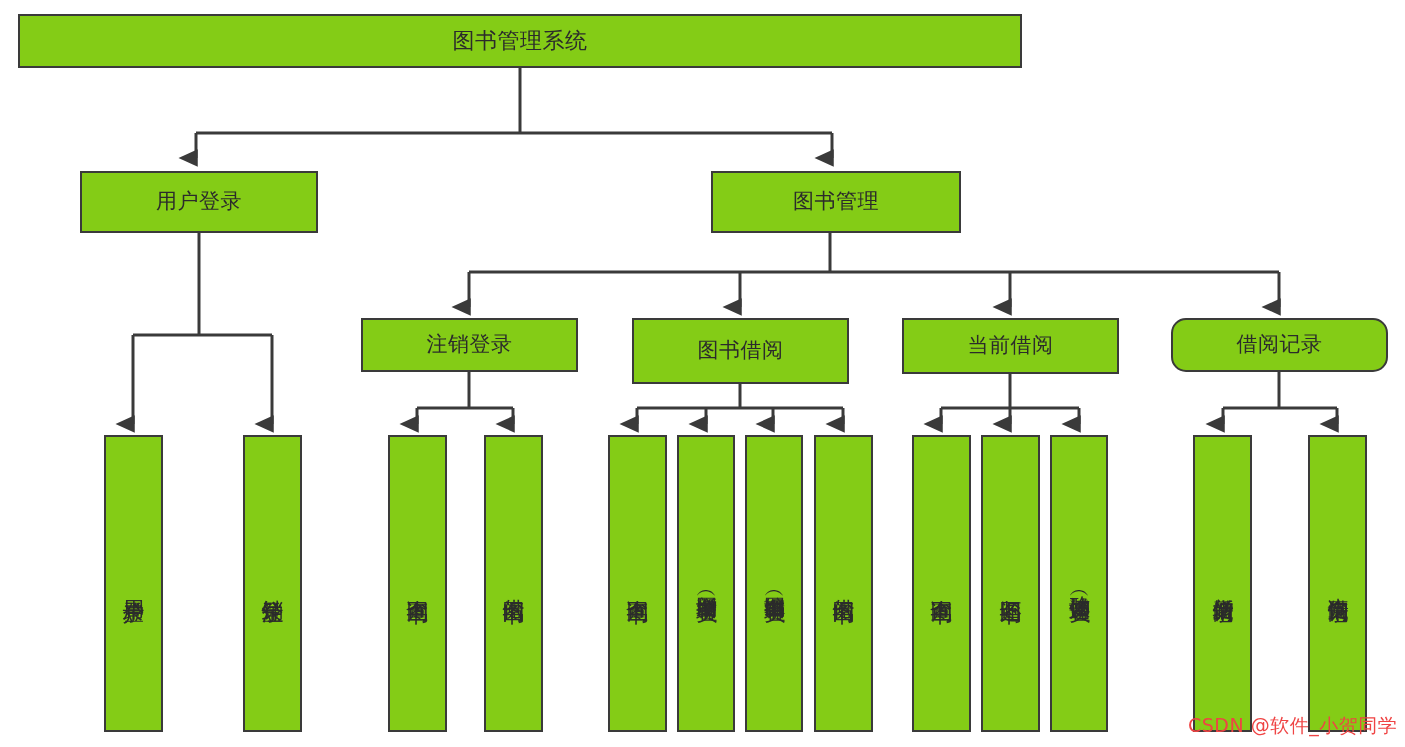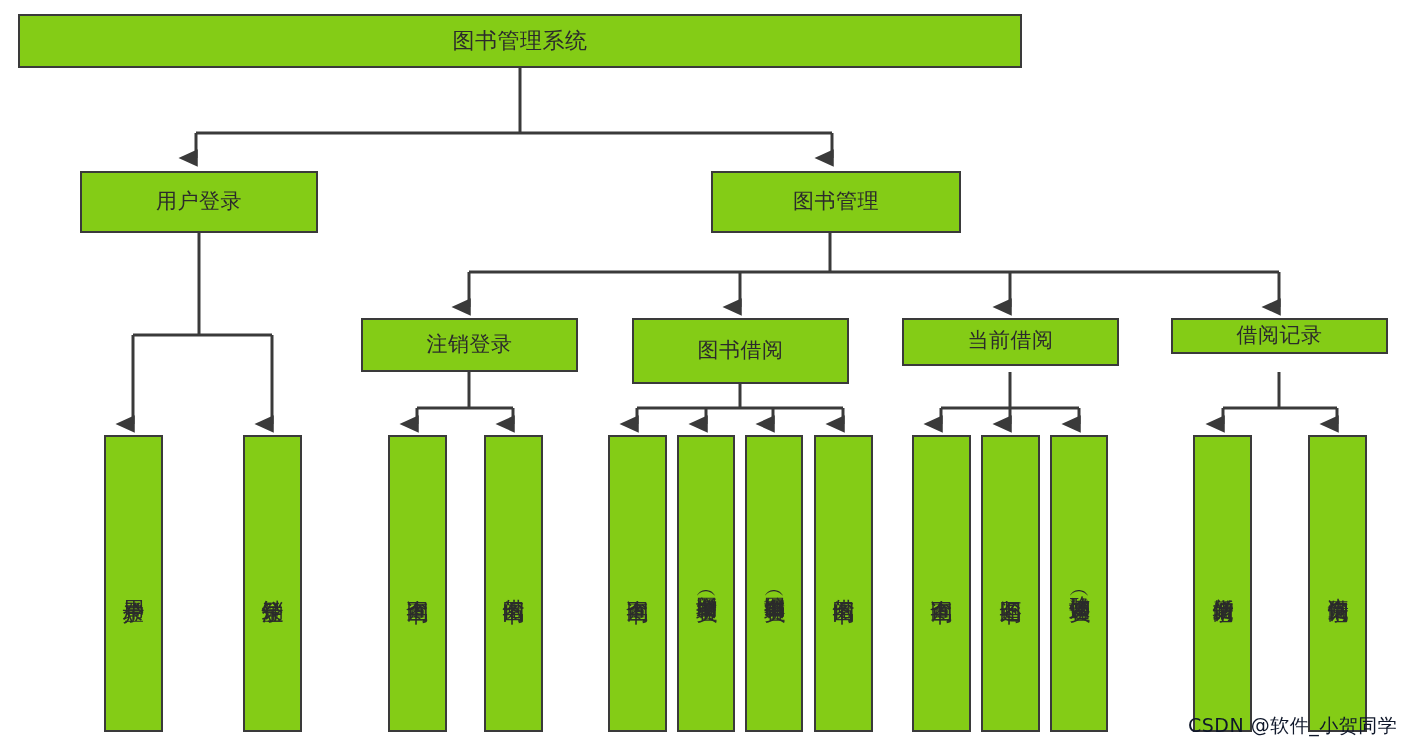--- a/index.html
+++ b/index.html
@@ -63,21 +63,21 @@
   }
   .node.vert.tall .lbl {
     font-size: 21px;
     line-height: 1.22;
   }
   .watermark {
     position: absolute;
     left: 1188px;
     top: 713px;
     font-size: 19px;
-    color: #0f172a;
+    color: #ef4444;
     white-space: nowrap;
     letter-spacing: 0.5px;
     pointer-events: none;
   }
 </style>
 </head>
 <body>
 
 <div id="diagram-root">
 
@@ -144,24 +144,24 @@
   <div class="node horiz" style="left:711px; top:171px; width:250px; height:62px;">
     <span class="lbl">图书管理</span>
   </div>
 
   <div class="node horiz" style="left:361px; top:318px; width:217px; height:54px;">
     <span class="lbl">注销登录</span>
   </div>
   <div class="node horiz" style="left:632px; top:318px; width:217px; height:66px;">
     <span class="lbl">图书借阅</span>
   </div>
-  <div class="node horiz" style="left:902px; top:318px; width:217px; height:48px;font-family:Liberation Mono, monospace;">
+  <div class="node horiz" style="left:902px; top:318px; width:217px; height:56px;">
     <span class="lbl">当前借阅</span>
   </div>
-  <div class="node horiz" style="left:1171px; top:318px; width:217px; height:36px;">
+  <div class="node horiz" style="left:1171px; top:318px; width:217px; height:54px;border-radius:15px;">
     <span class="lbl">借阅记录</span>
   </div>
 
   <div class="node vert" style="left:104px; top:435px; width:59px; height:297px;">
     <span class="lbl">用户登录</span>
   </div>
   <div class="node vert" style="left:243px; top:435px; width:59px; height:297px;">
     <span class="lbl">注销登录</span>
   </div>
 

